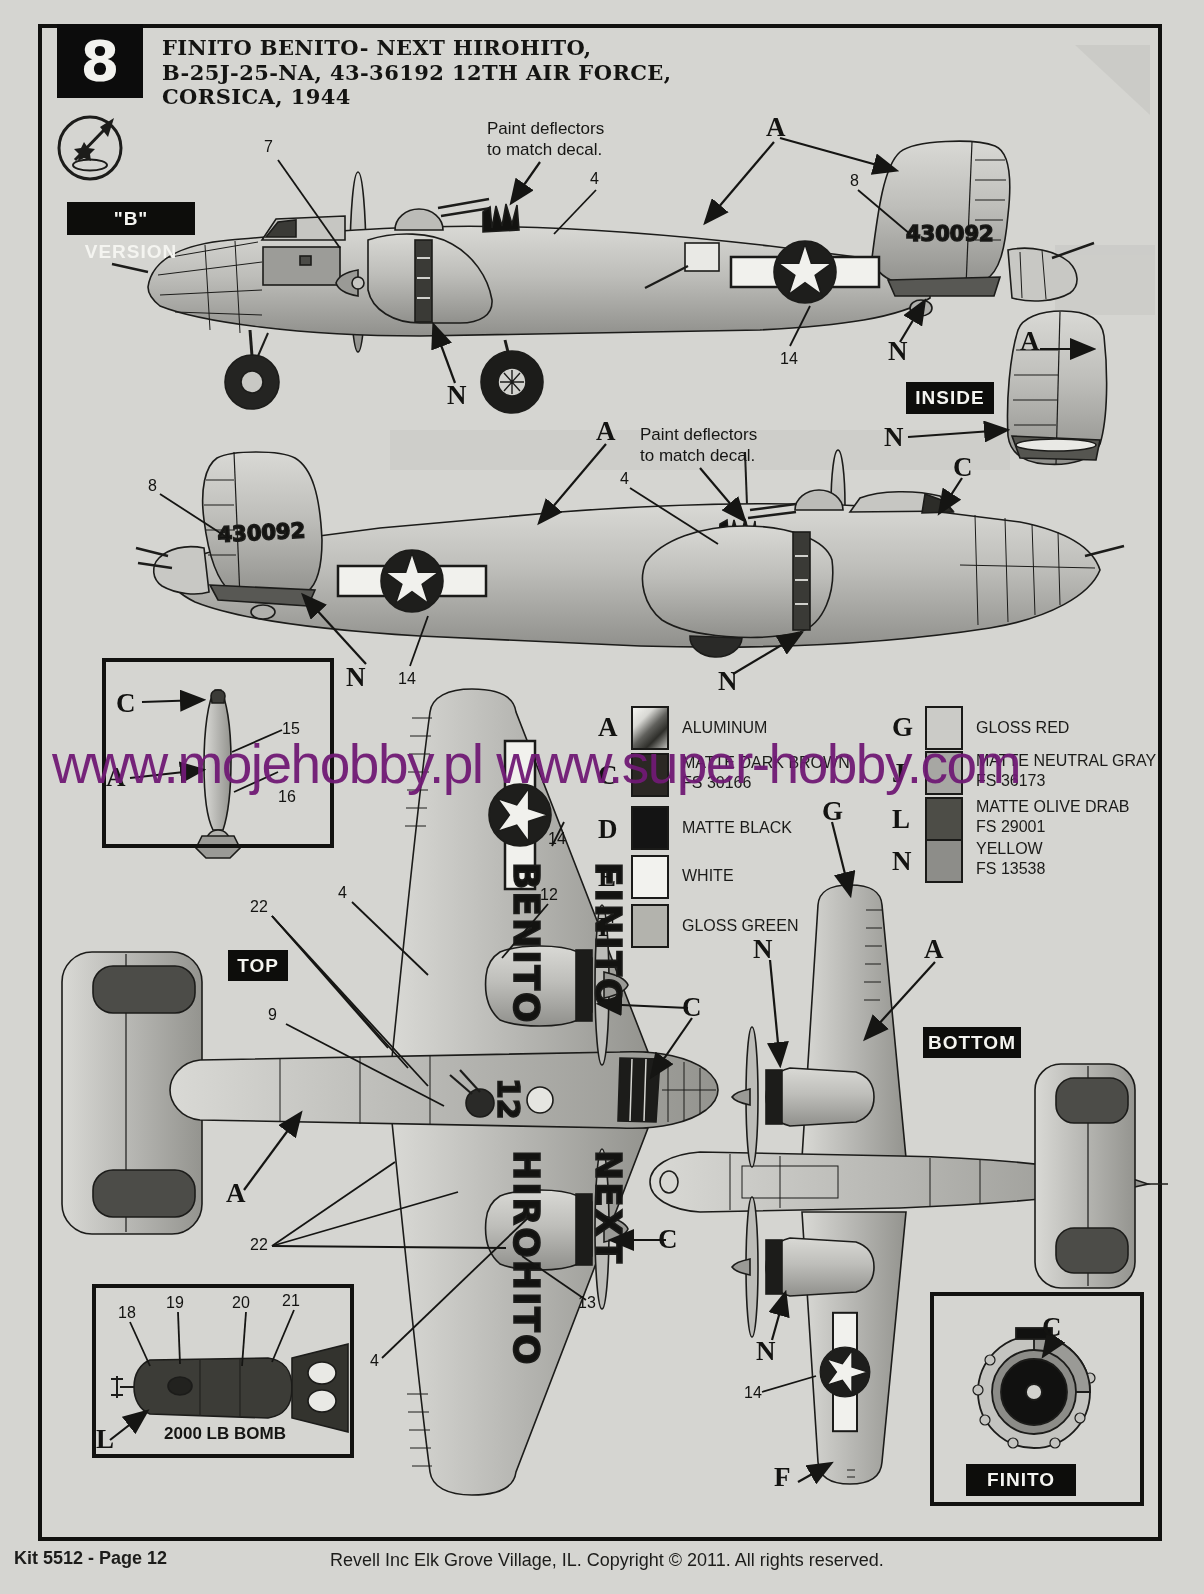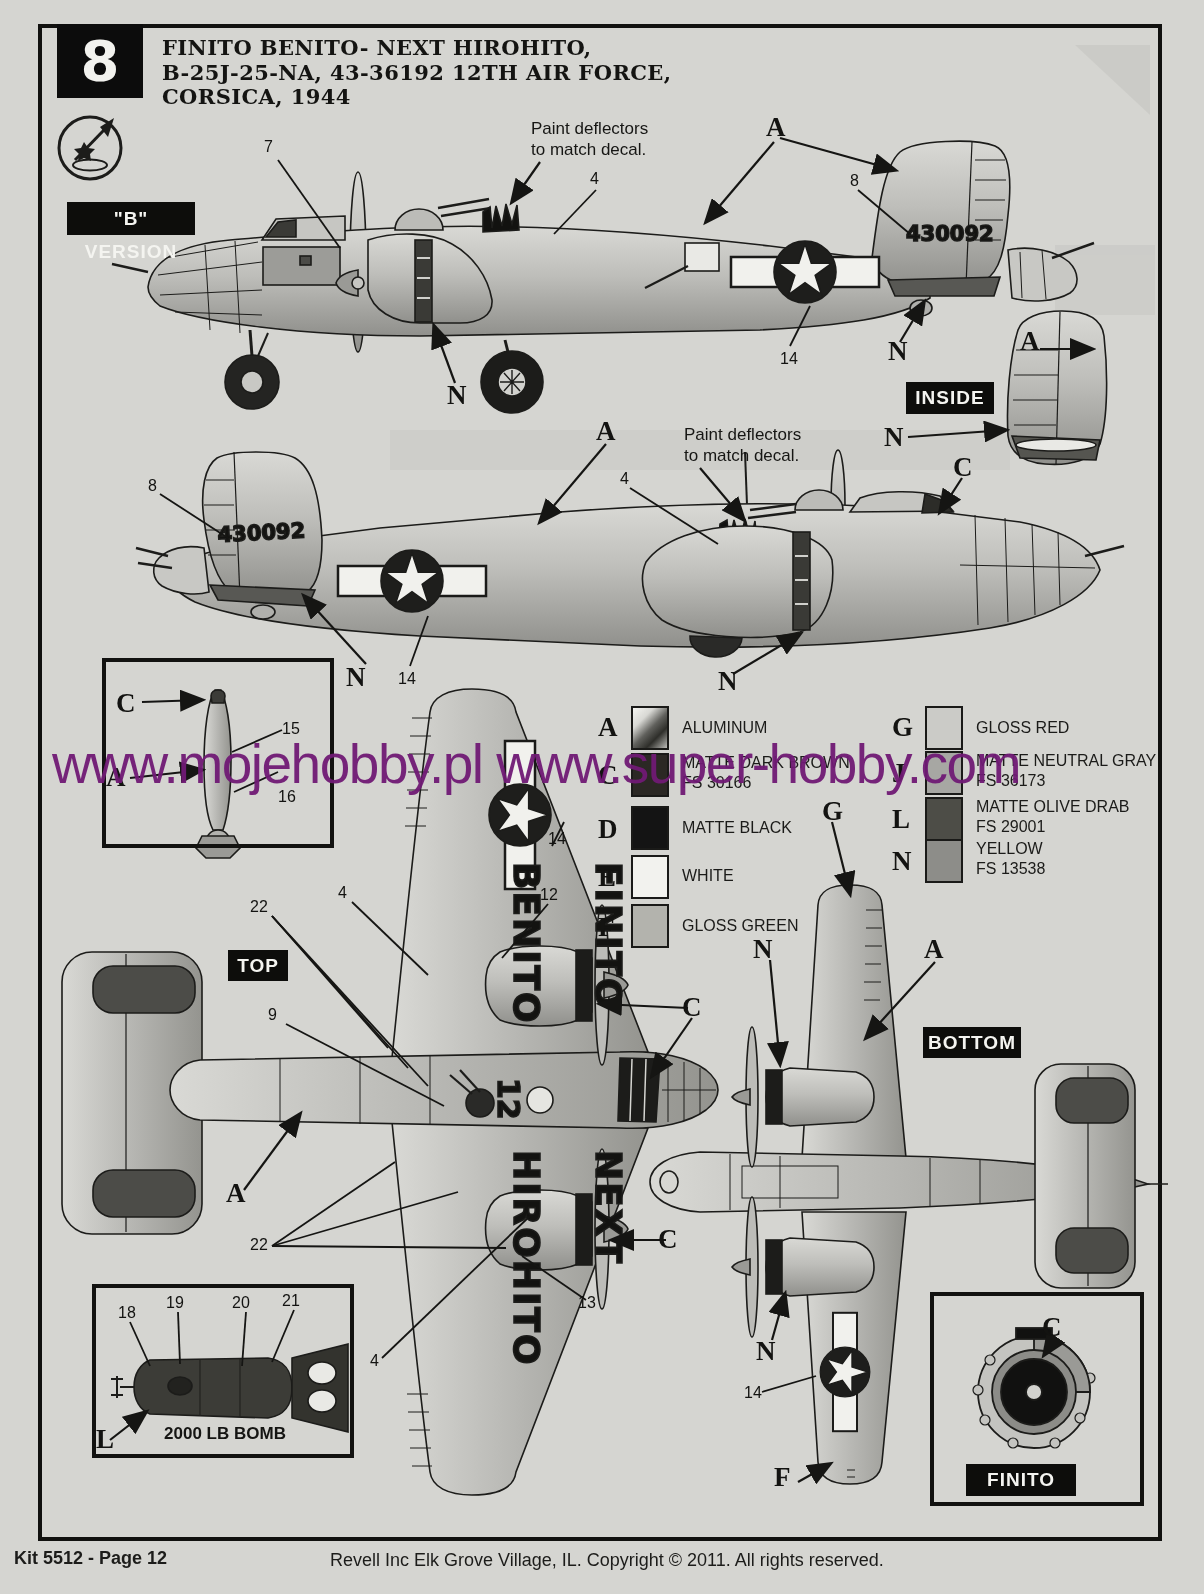--- a/index.html
+++ b/index.html
@@ -16,21 +16,21 @@
   .vlabel{background:#0d0d0b;color:#f4f4f0;font:bold 19px "Liberation Sans",sans-serif;
     text-align:center;letter-spacing:1px;}
   #lbl-bversion{left:67px;top:202px;width:128px;height:33px;line-height:33px;}
   #lbl-inside{left:906px;top:382px;width:88px;height:32px;line-height:32px;}
   #lbl-top{left:228px;top:950px;width:60px;height:31px;line-height:31px;}
   #lbl-bottom{left:923px;top:1027px;width:98px;height:31px;line-height:31px;}
   #lbl-front{left:966px;top:1464px;width:110px;height:32px;line-height:32px;}
   
   .co{position:absolute;color:#131311;font:bold 27px "Liberation Serif",serif;}
   .cn{position:absolute;color:#131311;font:16px "Liberation Sans",sans-serif;}
-  .note{position:absolute;color:#161614;font:17px "Liberation Sans",sans-serif;line-height:1.25;margin-left:44px;}
+  .note{position:absolute;color:#161614;font:17px "Liberation Sans",sans-serif;line-height:1.25;}
   
   .inset{position:absolute;border:4px solid #121210;}
   #inset-prop{left:102px;top:658px;width:224px;height:182px;}
   #inset-bomb{left:92px;top:1284px;width:254px;height:166px;}
   #inset-front{left:930px;top:1292px;width:206px;height:206px;}
   #bomb-caption{left:140px;top:1424px;width:170px;text-align:center;
     color:#151513;font:bold 17px "Liberation Sans",sans-serif;}
   
   .lg-letter{position:absolute;color:#131311;font:bold 27px "Liberation Serif",serif;}
   .lg-swatch{position:absolute;width:34px;height:40px;border:2.5px solid #1a1a18;}

